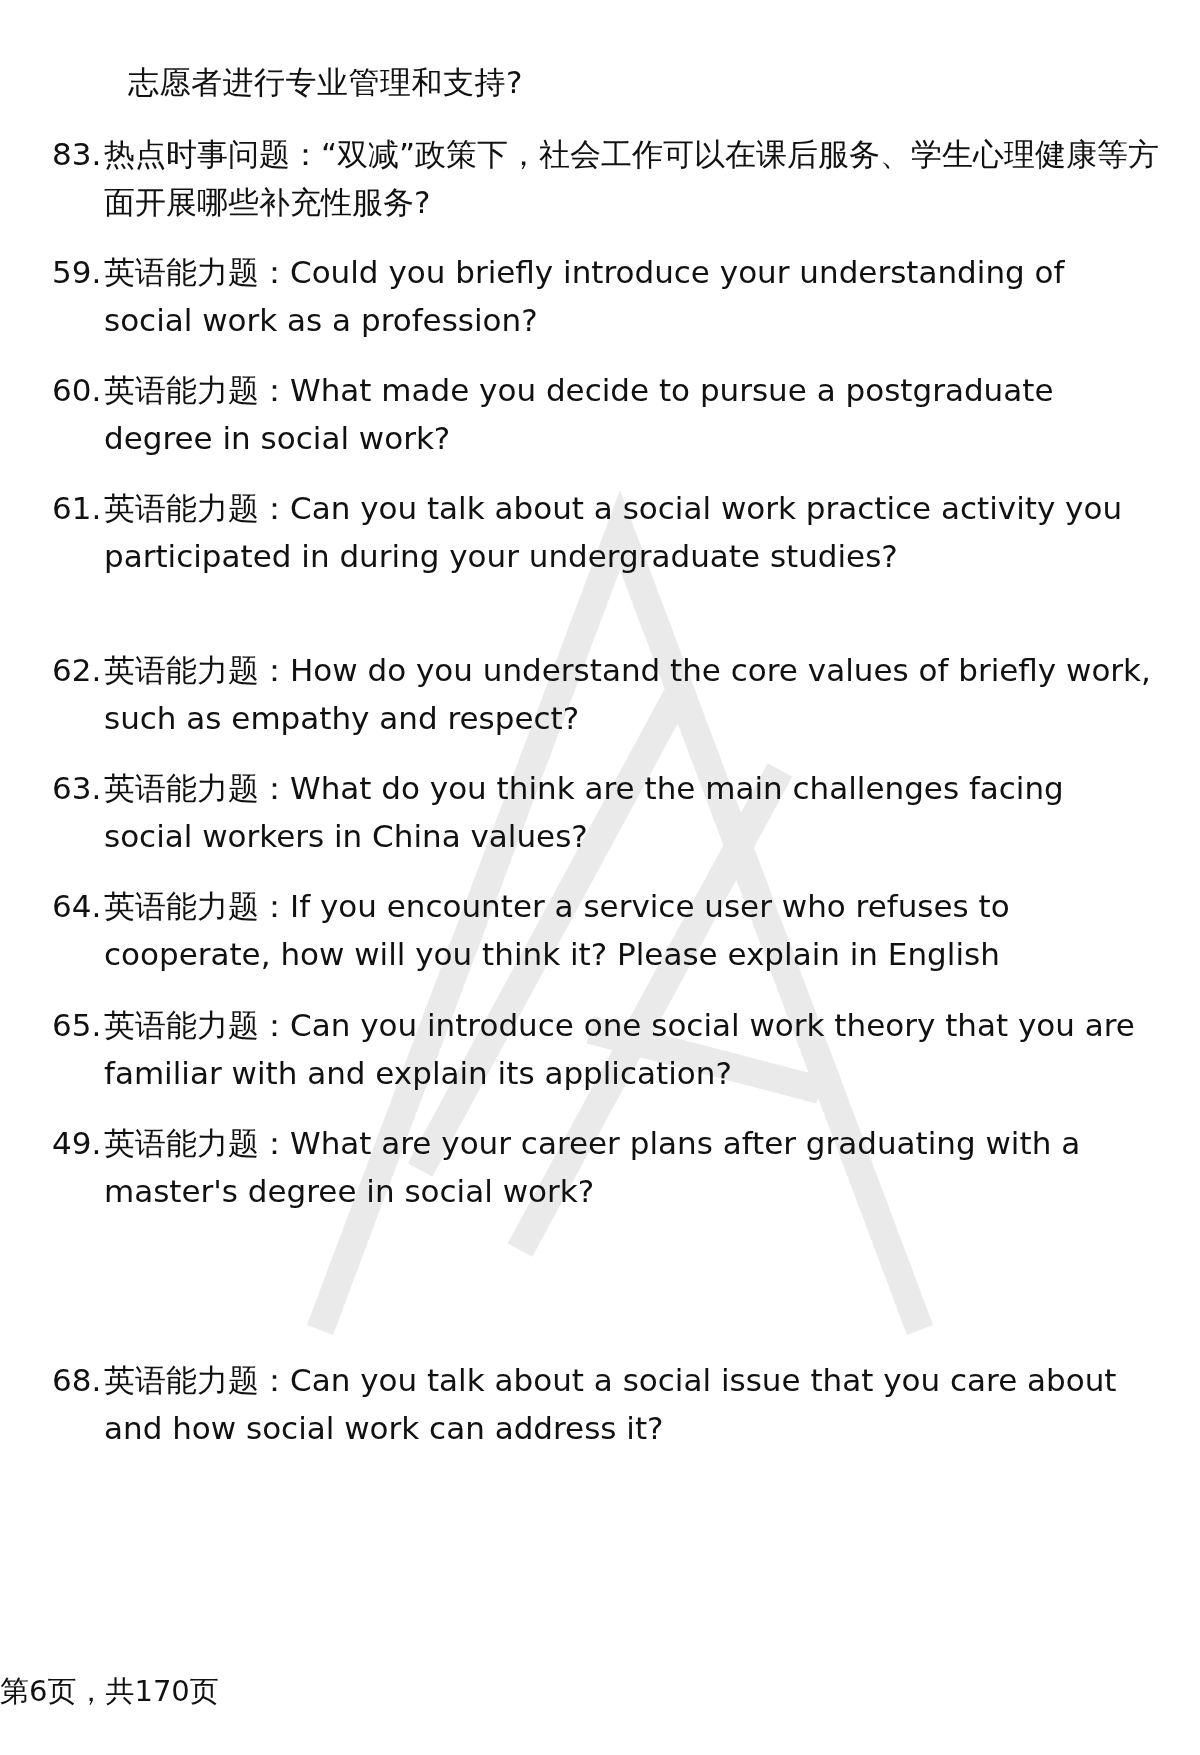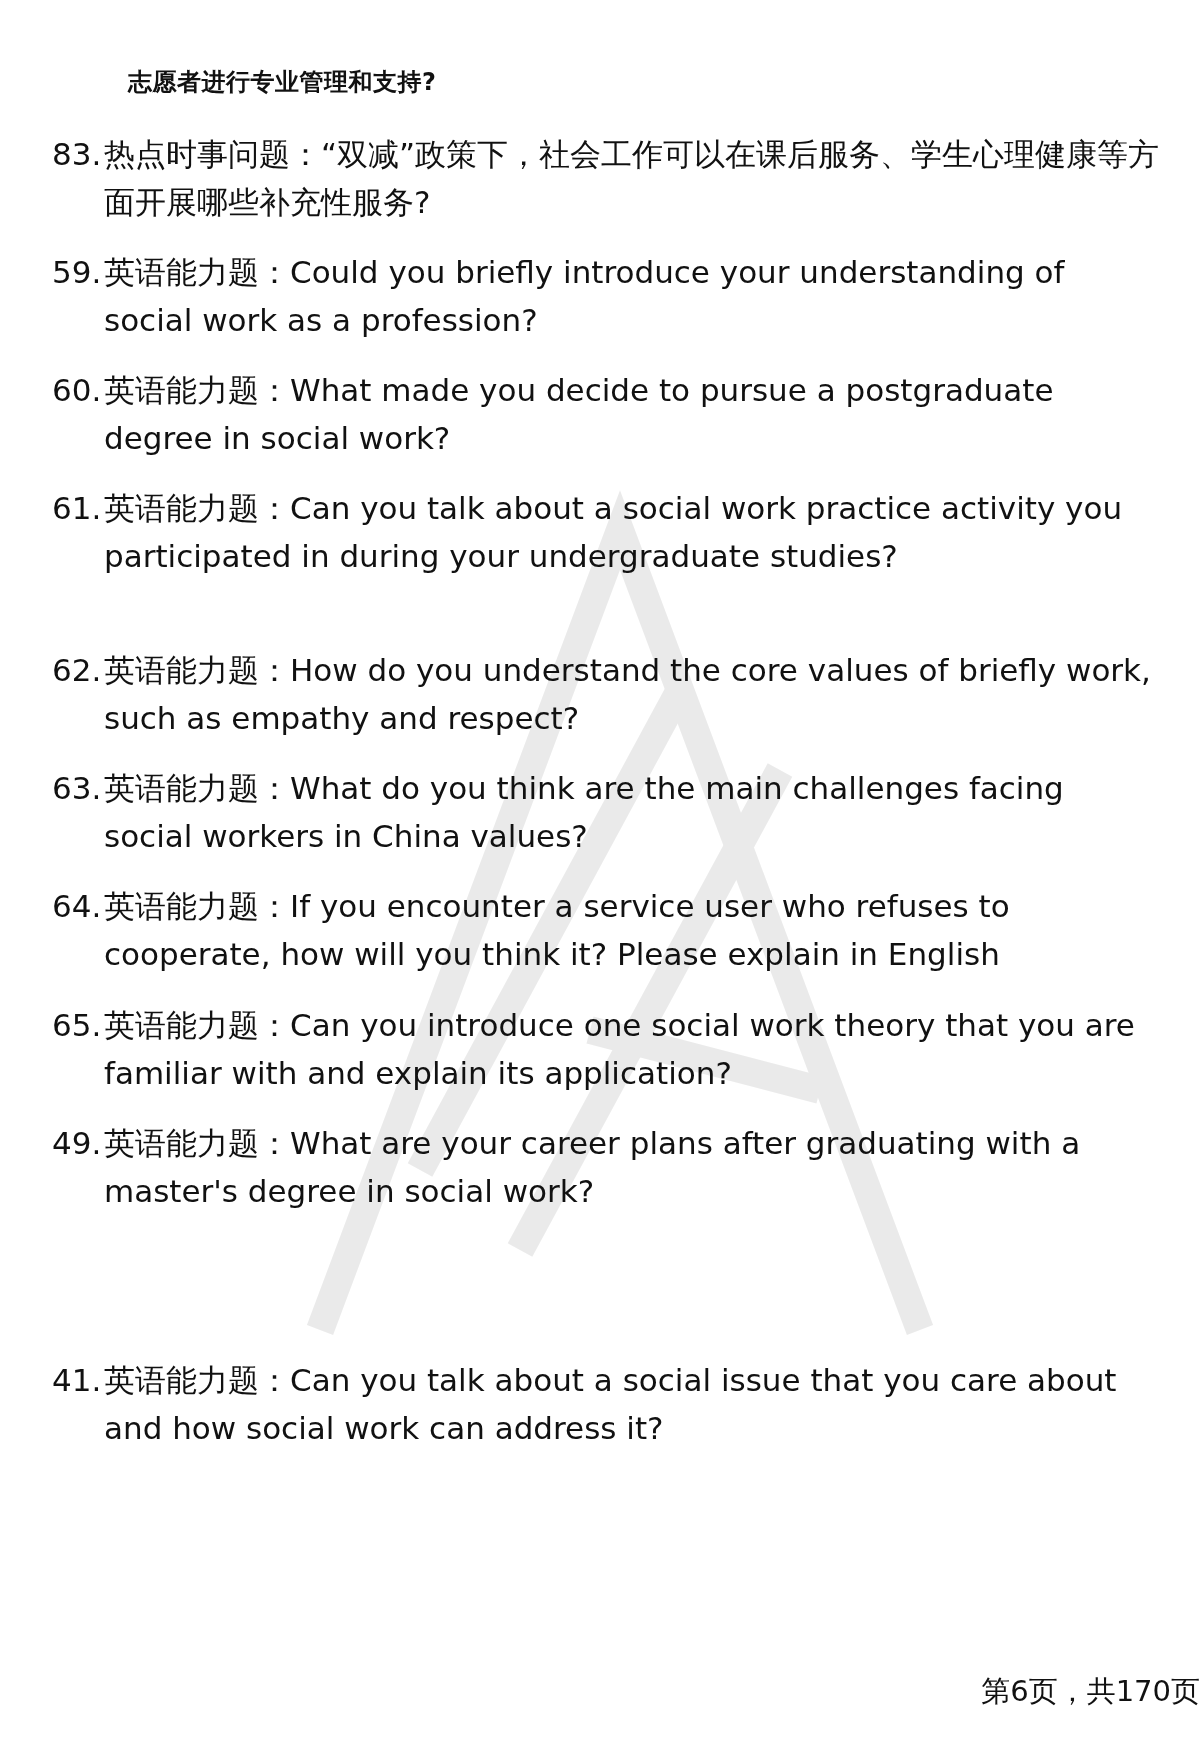--- a/index.html
+++ b/index.html
@@ -1,25 +1,25 @@
 <!DOCTYPE html>
 <html><head>
 <meta charset="utf-8">
 <style>
   html, body { margin:0; padding:0; background:#ffffff; }
   body { width:1200px; height:1755px; position:relative; overflow:hidden;
          font-family:"DejaVu Sans","Liberation Sans",sans-serif; color:#111; }
   .page { position:absolute; left:0; top:0; width:1200px; height:1755px; }
   .watermark { position:absolute; left:260px; top:470px; width:700px; height:900px;
                pointer-events:none; opacity:0.08; }
-  .cont { position:absolute; left:128px; top:58px; font-size:24px; line-height:48px; letter-spacing:0.5px;font-weight:bold; }
+  .cont { position:absolute; left:128px; top:58px; font-size:31px; line-height:48px; letter-spacing:0.5px; }
   .q { position:absolute; left:52px; width:1110px; font-size:31px; line-height:48px; }
   .q .num { position:absolute; left:0; top:0; }
   .q .body { margin-left:52px; }
-  .footer { position:absolute; left:0; width:1200px; top:1672px; text-align:right; font-size:29px; }
+  .footer { position:absolute; left:0; width:1200px; top:1672px; text-align:left; font-size:29px; }
 </style>
 </head>
 <body>
 
 <div class="page">
   <svg class="watermark" viewBox="0 0 700 900">
     <g fill="none" stroke="#000" stroke-width="28">
       <path d="M60 860 L360 60 L660 860"></path>
       <path d="M160 700 L420 220"></path>
       <path d="M260 780 L520 300"></path>
@@ -59,18 +59,18 @@
   </div>
   <div class="q" style="top:1001px">
     <span class="num">65.</span>
     <div class="body">英语能力题：Can you introduce one social work theory that you are familiar with and explain its application?</div>
   </div>
   <div class="q" style="top:1119px">
     <span class="num">49.</span>
     <div class="body">英语能力题：What are your career plans after graduating with a master's degree in social work?</div>
   </div>
   <div class="q" style="top:1356px">
-    <span class="num">41.</span>
+    <span class="num">68.</span>
     <div class="body">英语能力题：Can you talk about a social issue that you care about and how social work can address it?</div>
   </div>
 
   <div class="footer">第6页，共170页</div>
 </div>
 
 </body></html>

